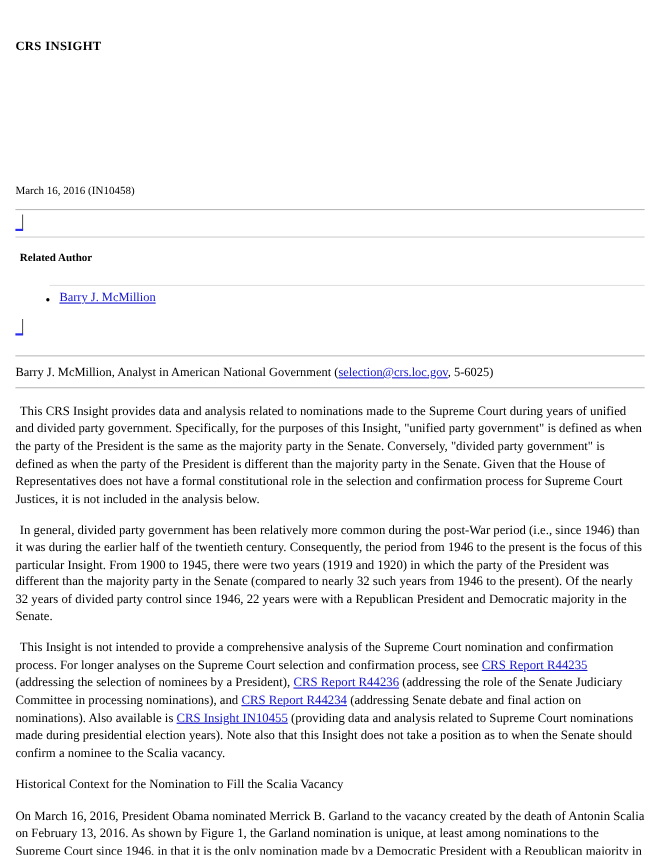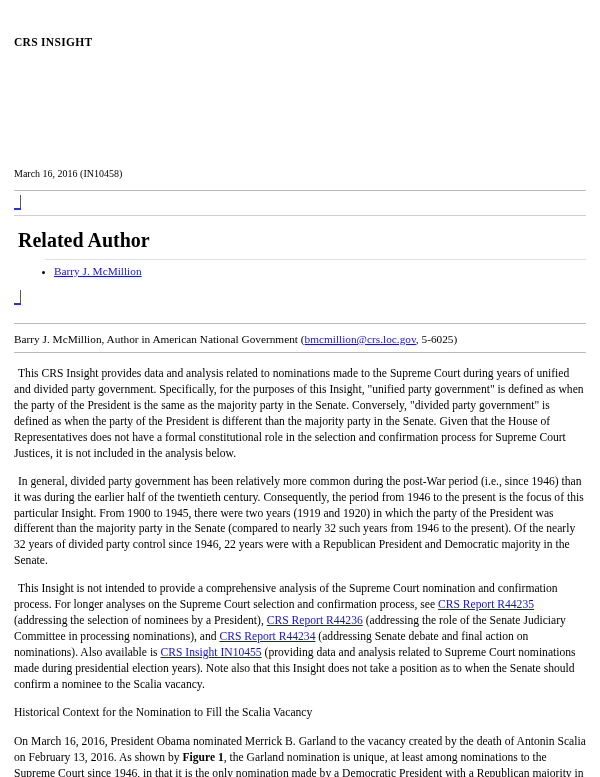--- a/index.html
+++ b/index.html
@@ -93,21 +93,21 @@
     background: #2d2df0;
   }
   .anchor-1 { left: 14px; top: 195px; }
   .anchor-2 { left: 14px; top: 290px; }
 
   
   .section-heading {
     position: absolute;
     left: 18px;
     top: 229px;
-    font-size: 20px;
+    font-size: 10px;
     font-weight: bold;
   }
   .author-list {
     position: absolute;
     left: 0;
     top: 264px;
     margin: 0;
     padding-left: 54px;
     list-style: none;
     font-size: 11.3px;
@@ -153,21 +153,21 @@
   }
   .body-copy p {
     margin: 0 0 12px 0;
     text-indent: 4px;
   }
   .body-copy p.no-indent { text-indent: 0; }
   .body-copy p.plain-heading {
     margin-bottom: 13px;
     text-indent: 0;
   }
-  .body-copy b { font-weight: bold; margin-top: 16px; }
+  .body-copy b { font-weight: normal; margin-top: 16px; }
 </style>
 </head>
 <body>
 
 <div class="page">
 
   <div class="masthead">CRS INSIGHT</div>
 
 
   <div class="doc-date">March 16, 2016 (IN10458)</div>
@@ -192,21 +192,21 @@
   </ul>
 
   <div class="anchor-mark anchor-2">
     <span class="stem"></span>
     <span class="foot"></span>
   </div>
 
   <hr class="rule rule-4">
 
   <div class="byline">
-    <span>Barry J. McMillion, Author in American National Government (</span><a class="link" href="#">bmcmillion@crs.loc.gov</a><span>, 5-6025)</span>
+    <span>Barry J. McMillion, Analyst in American National Government (</span><a class="link" href="#">selection@crs.loc.gov</a><span>, 5-6025)</span>
   </div>
 
   <hr class="rule rule-5">
 
   <div class="body-copy">
 
     <p>This CRS Insight provides data and analysis related to nominations made to the Supreme Court during years of unified and divided party government. Specifically, for the purposes of this Insight, "unified party government" is defined as when the party of the President is the same as the majority party in the Senate. Conversely, "divided party government" is defined as when the party of the President is different than the majority party in the Senate. Given that the House of Representatives does not have a formal constitutional role in the selection and confirmation process for Supreme Court Justices, it is not included in the analysis below.</p>
 
     <p>In general, divided party government has been relatively more common during the post-War period (i.e., since 1946) than it was during the earlier half of the twentieth century. Consequently, the period from 1946 to the present is the focus of this particular Insight. From 1900 to 1945, there were two years (1919 and 1920) in which the party of the President was different than the majority party in the Senate (compared to nearly 32 such years from 1946 to the present). Of the nearly 32 years of divided party control since 1946, 22 years were with a Republican President and Democratic majority in the Senate.</p>
 

